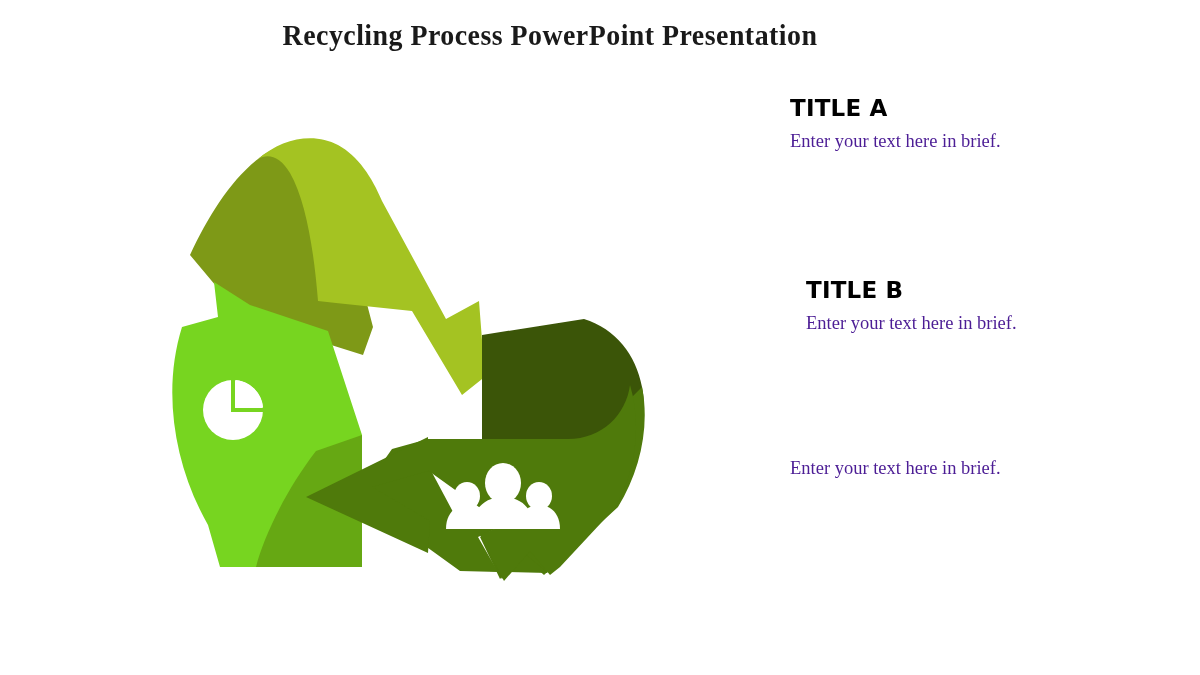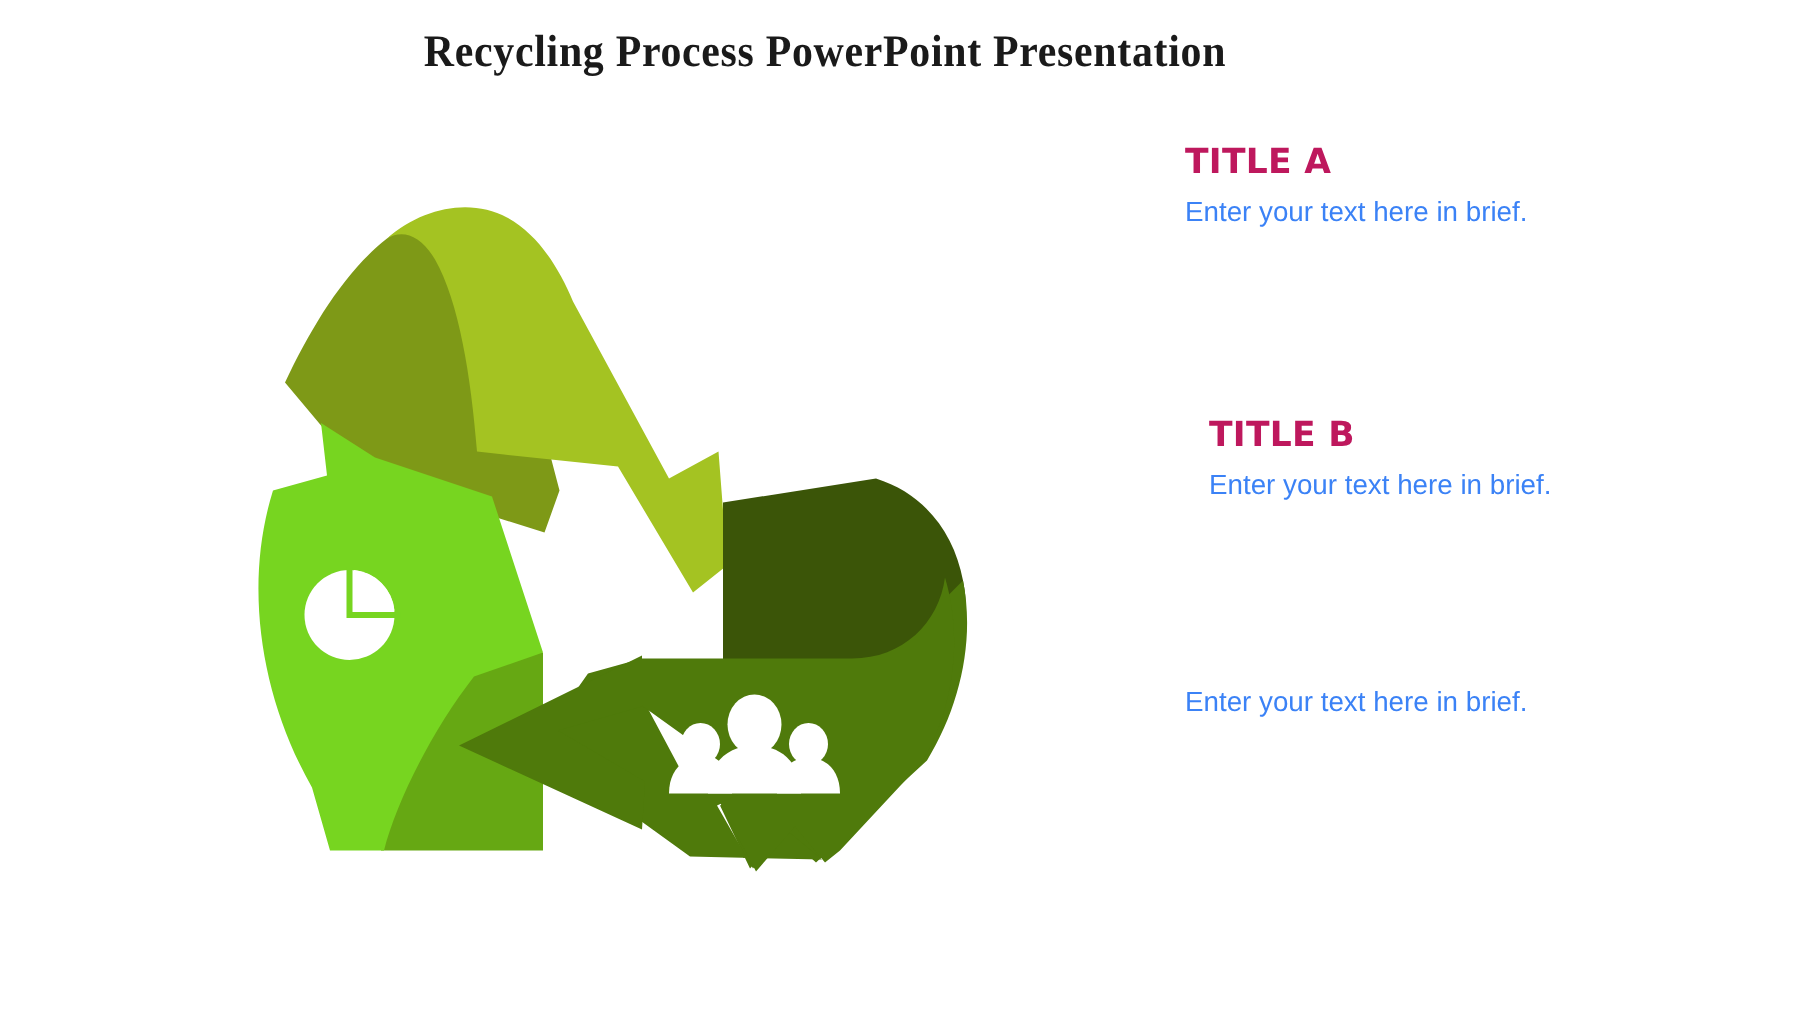--- a/index.html
+++ b/index.html
@@ -58,30 +58,30 @@
     margin-bottom: 0;
   }
   .block-a { position: absolute; left: 0;  top: 0;   width: 250px; }
   .block-b { position: absolute; left: 16px; top: 182px; width: 250px; }
   .block-c { position: absolute; left: 0;  top: 360px; width: 250px; }
 
   .block-title {
     font-family: "DejaVu Sans", sans-serif;
     font-size: 23px;
     font-weight: bold;
-    color: #be185d;
+    color: #000000;
     letter-spacing: 0.2px;
     line-height: 1.1;
     margin: 0 0 8px 0;
   }
   .block-body {
-    font-family: Liberation Sans, sans-serif;
+    font-family: Liberation Serif, serif;
     font-size: 18.5px;
     font-weight: normal;
-    color: #3b82f6;
+    color: #4c1d95;
     line-height: 1.35;
     margin: 0;
   }
 </style>
 </head>
 <body>
 
 <div class="slide">
 
   <div class="slide-title">Recycling Process PowerPoint Presentation</div>

